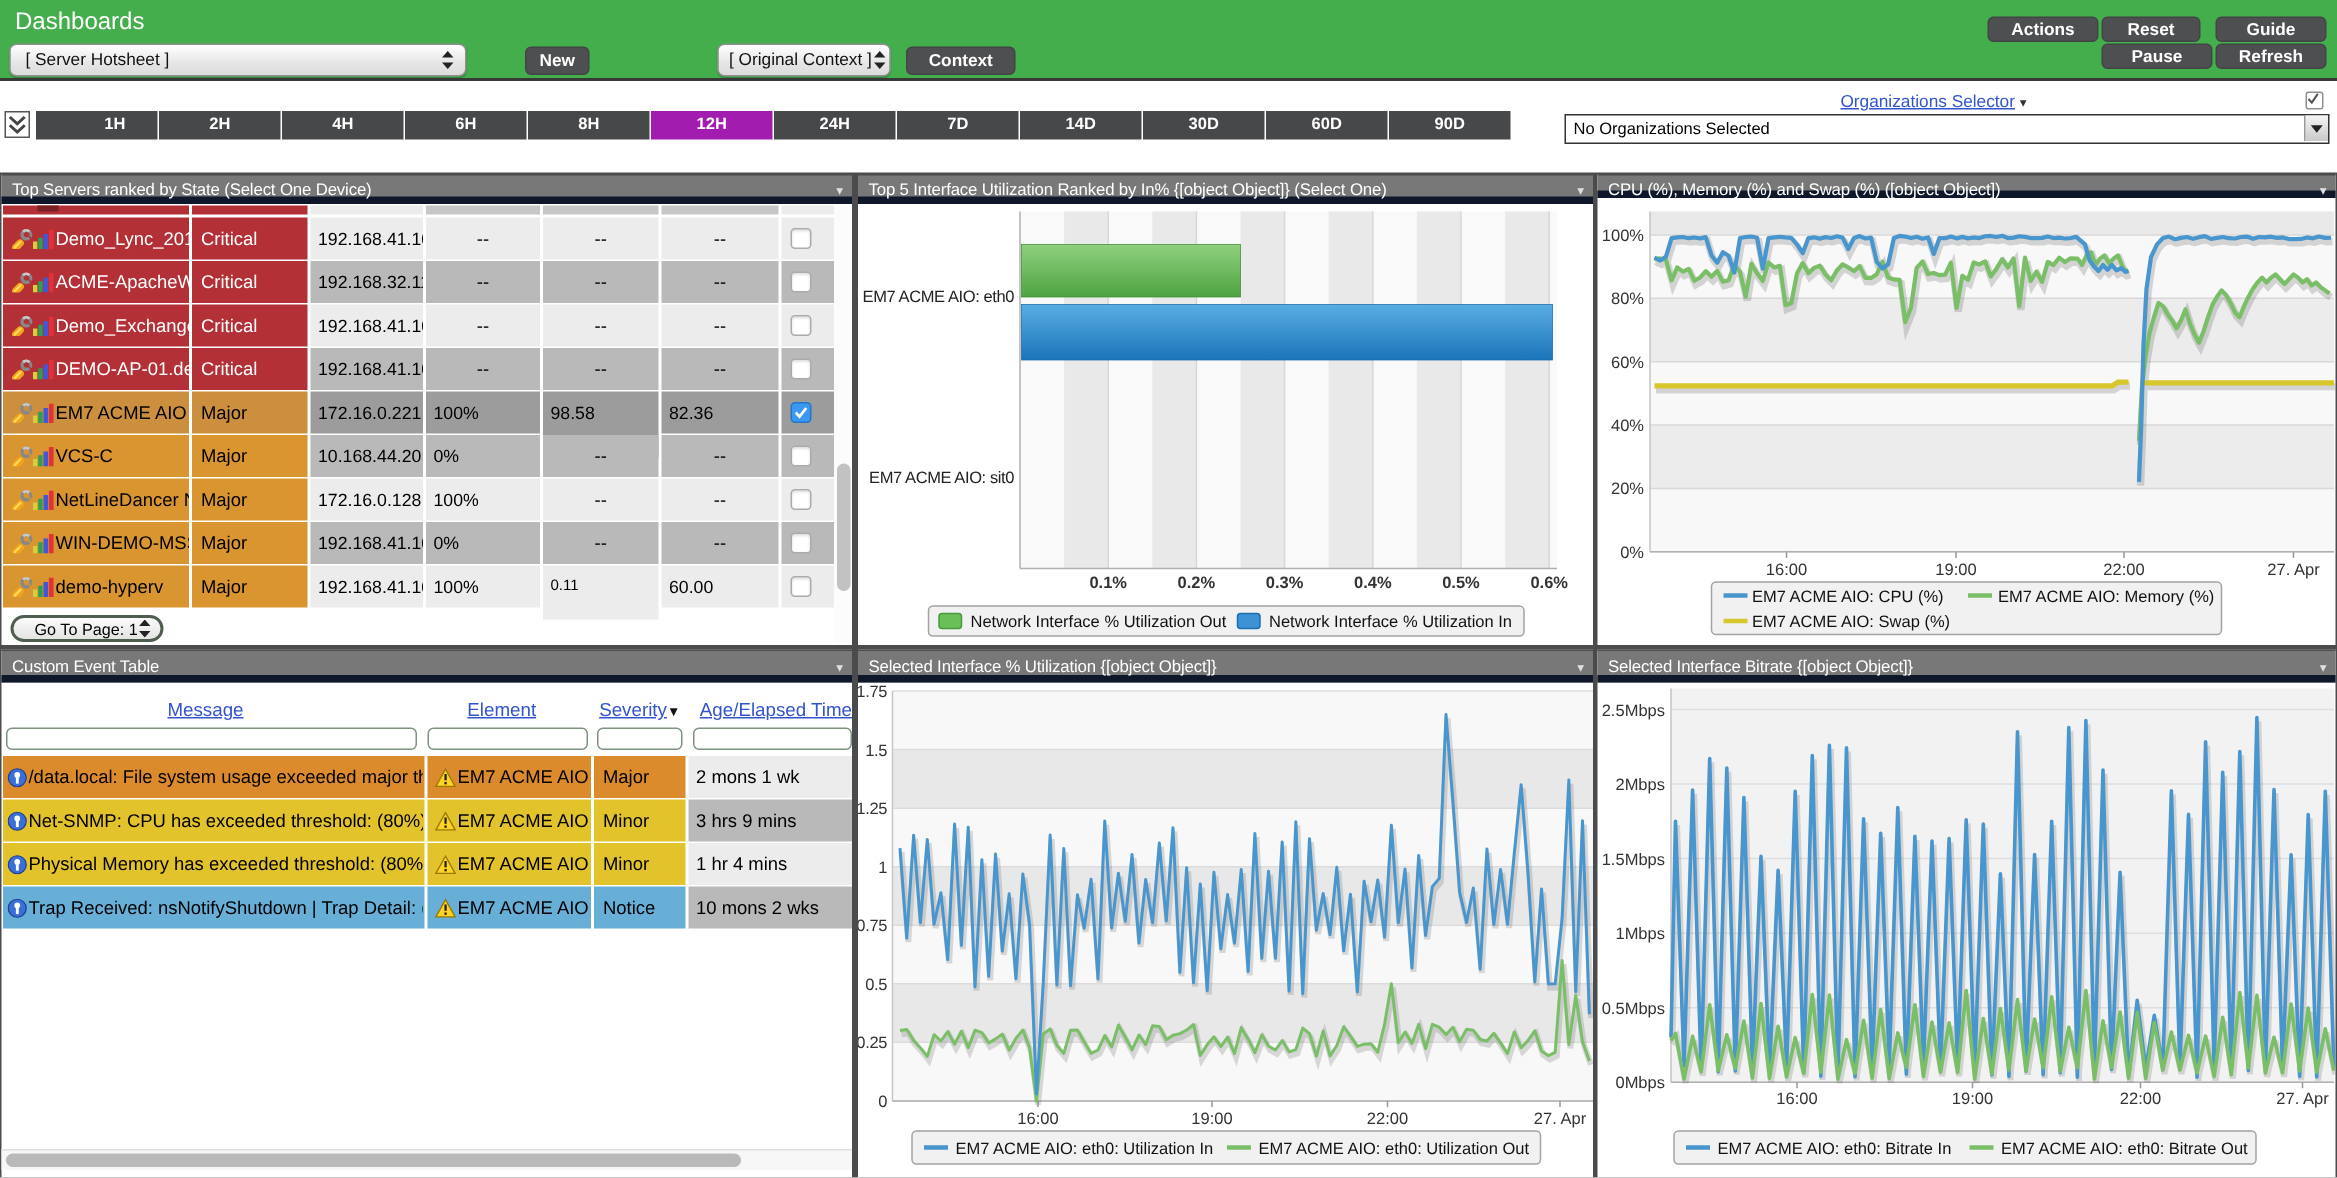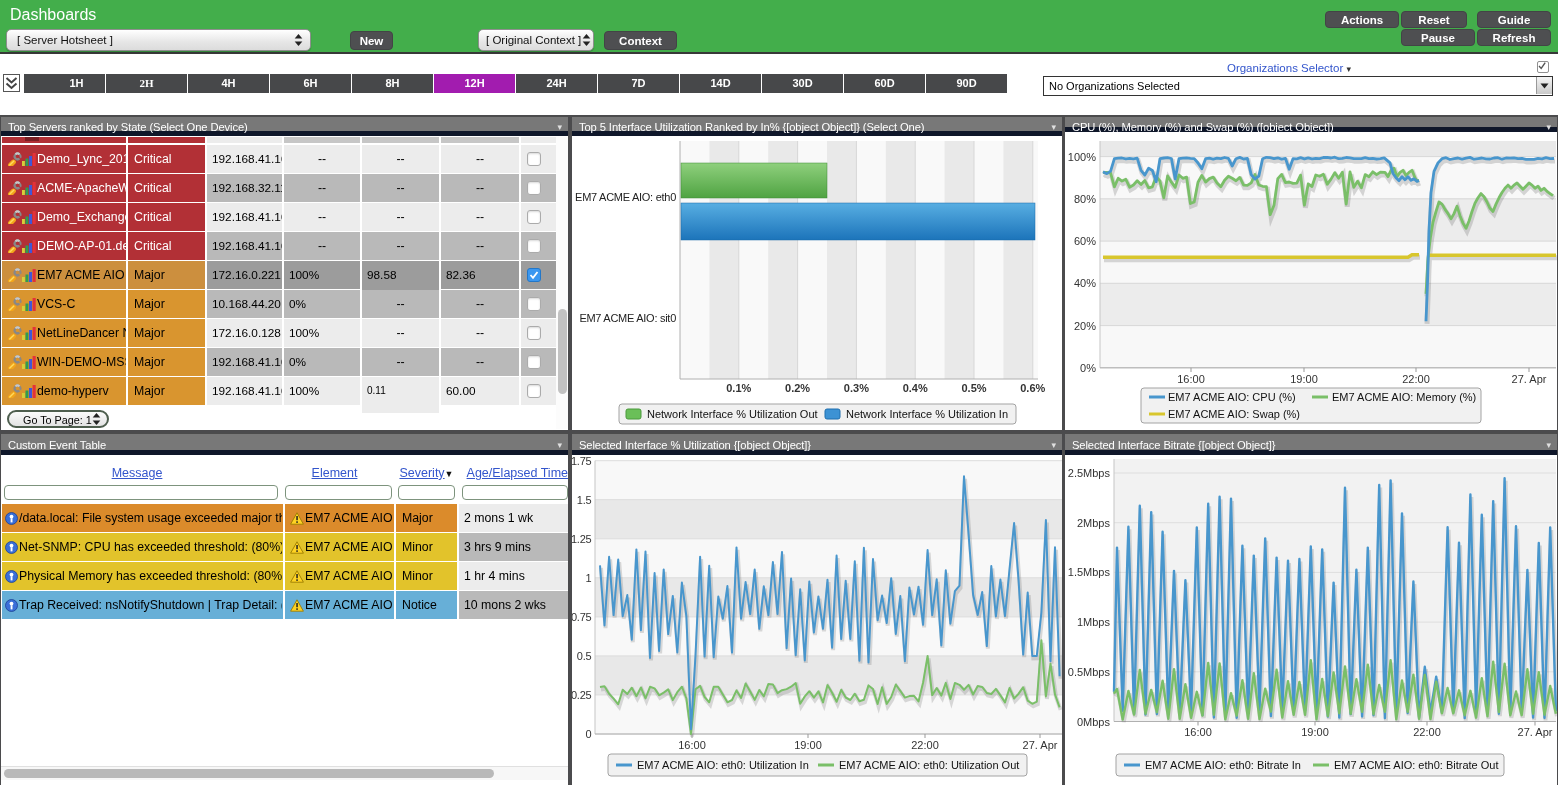--- a/index.html
+++ b/index.html
@@ -35,33 +35,33 @@
 <svg style="position:absolute;left:582px;top:34px" width="9" height="12" viewBox="0 0 9 12">
 <path d="M4.5 0 L8.3 4.4 L0.7 4.4 Z" fill="#222"></path>
 <path d="M4.5 12 L8.3 7.6 L0.7 7.6 Z" fill="#222"></path>
 </svg>
 <div class="btn" style="left:604px;top:31px;width:73px;height:19px;line-height:18px">Context</div>
 <div class="btn" style="left:1325px;top:11px;width:74px;height:17px;line-height:16px">Actions</div>
 <div class="btn" style="left:1401px;top:11px;width:66px;height:17px;line-height:16px">Reset</div>
 <div class="btn" style="left:1477px;top:11px;width:74px;height:17px;line-height:16px">Guide</div>
 <div class="btn" style="left:1401px;top:29px;width:74px;height:17px;line-height:16px">Pause</div>
 <div class="btn" style="left:1477px;top:29px;width:74px;height:17px;line-height:16px">Refresh</div>
-<div class="abs" style="left:1179px;top:62px;width:220px;text-align:center;font-size:11.5px"><span style="color:#3355cc;">Organizations Selector</span> <span style="color:#333;font-size:9px">▾</span></div>
+<div class="abs" style="left:1179px;top:62px;width:220px;text-align:center;font-size:11.5px"><span style="color:#3355cc;text-decoration:underline">Organizations Selector</span> <span style="color:#333;font-size:9px">▾</span></div>
 <div class="abs" style="left:1537px;top:61px;width:12px;height:12px;background:#fff;border:1.5px solid #909090;border-radius:2px">
     <svg width="10" height="10" viewBox="0 0 10 10" style="position:absolute;left:-1px;top:-1px">
       <path d="M2 5 L4.2 7.4 L8.2 1.6" fill="none" stroke="#555" stroke-width="1.4"></path>
     </svg>
   </div>
 <div class="abs" style="left:3px;top:74px;width:17px;height:18px;background:#fff;border:1px solid #555">
 <svg width="15" height="16" viewBox="0 0 15 16">
       <path d="M2.5 3 L7.5 7.5 L12.5 3" fill="none" stroke="#444" stroke-width="2"></path>
       <path d="M2.5 8.5 L7.5 13 L12.5 8.5" fill="none" stroke="#444" stroke-width="2"></path>
     </svg></div>
 <div class="tb" style="left:24px;padding-left:24px;">1H</div>
-<div class="tb" style="left:106px;font-family:Liberation Serif, serif;">2H</div>
+<div class="tb" style="left:106px;">2H</div>
 <div class="tb" style="left:188px;">4H</div>
 <div class="tb" style="left:270px;">6H</div>
 <div class="tb" style="left:352px;">8H</div>
 <div class="tb" style="left:434px;background:#a21caf;">12H</div>
 <div class="tb" style="left:516px;">24H</div>
 <div class="tb" style="left:598px;">7D</div>
 <div class="tb" style="left:680px;">14D</div>
 <div class="tb" style="left:762px;">30D</div>
 <div class="tb" style="left:844px;">60D</div>
 <div class="tb" style="left:926px;">90D</div>

